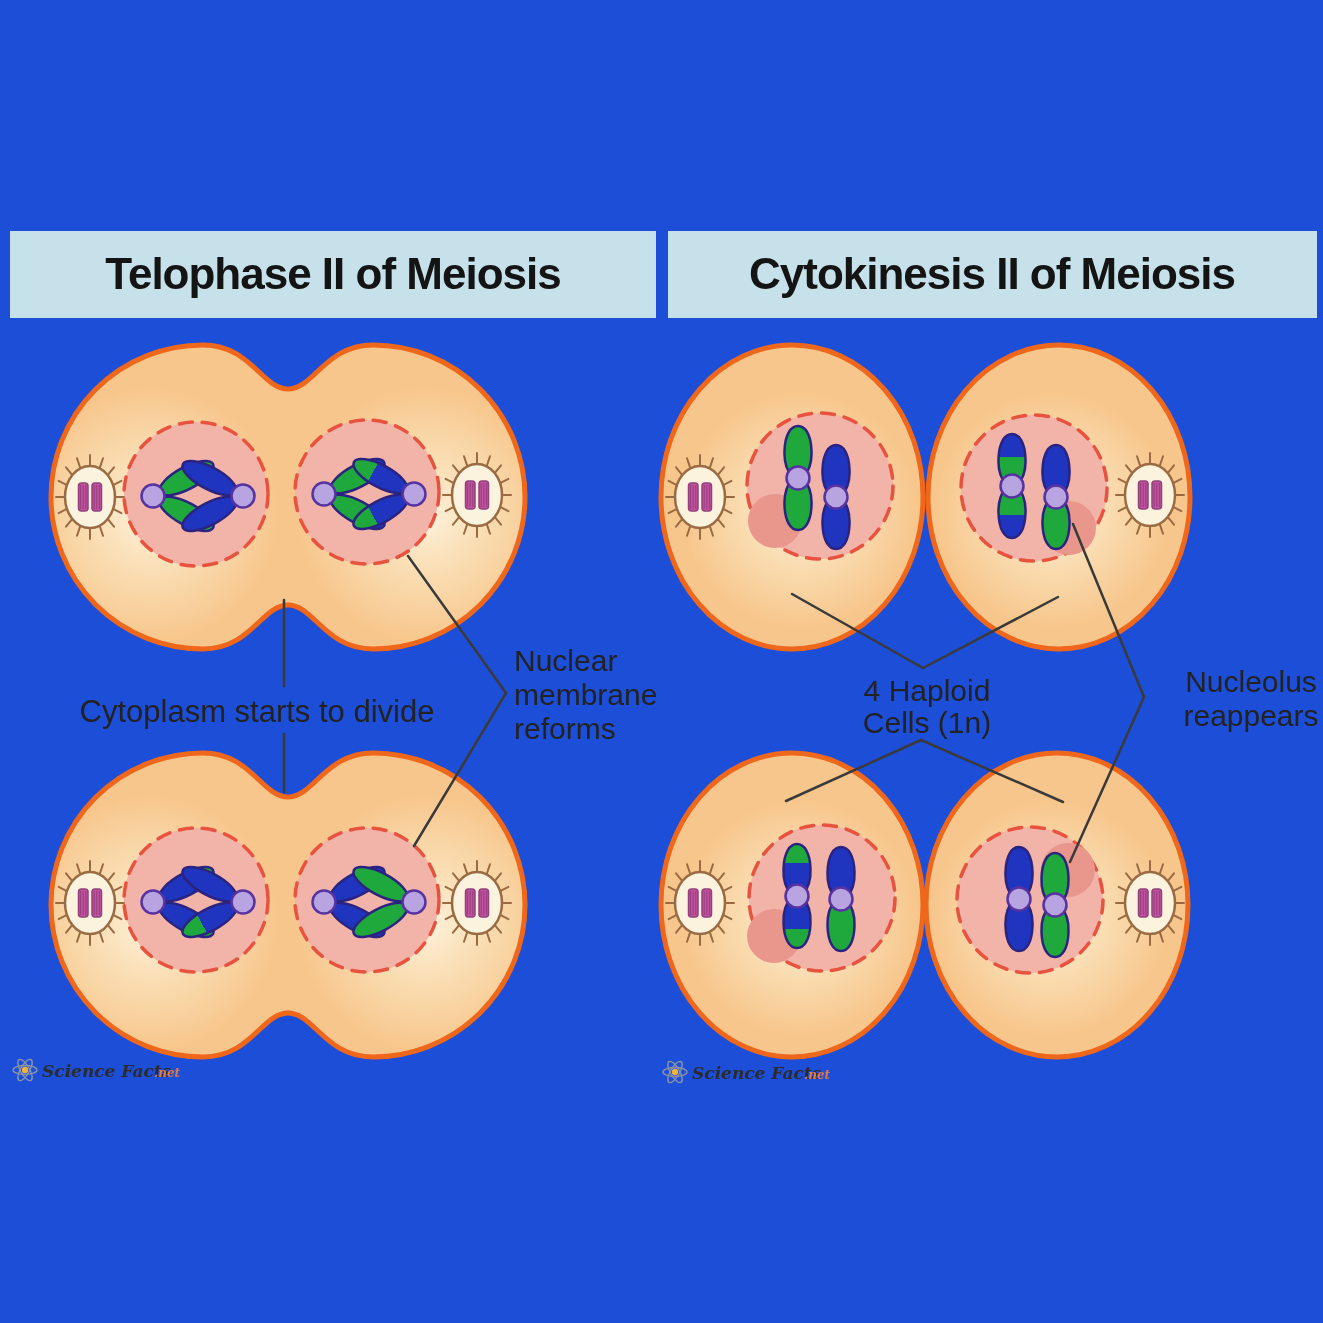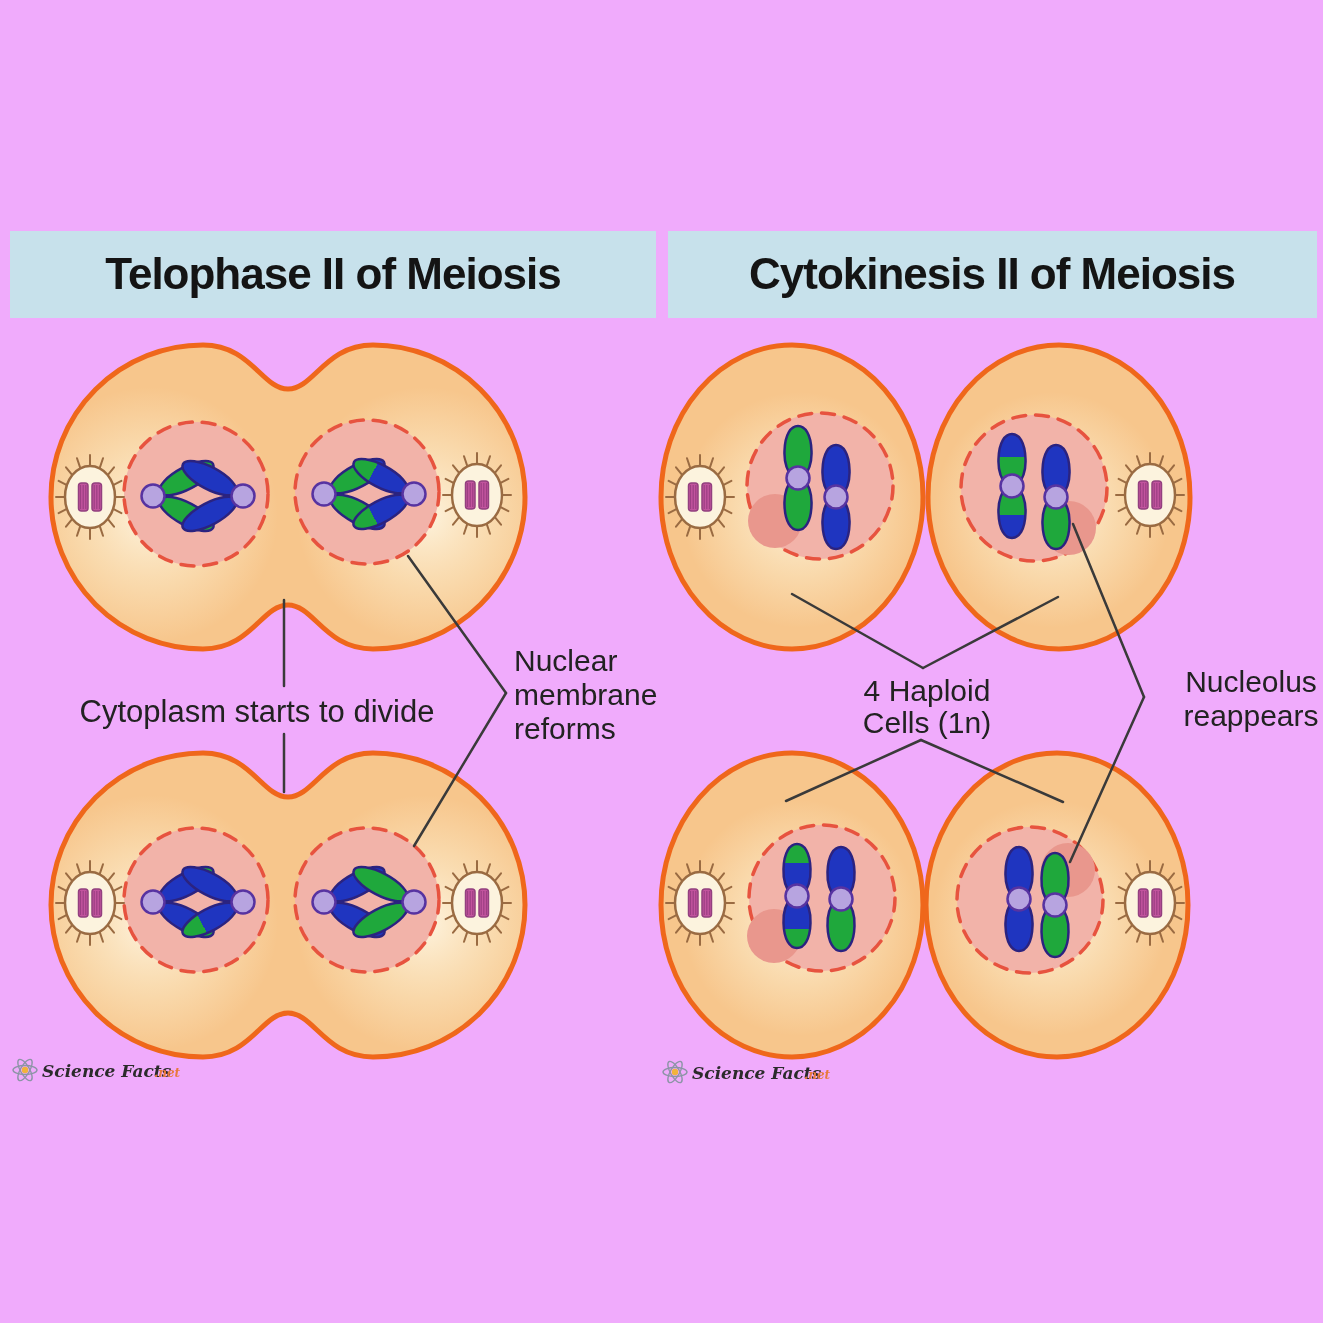--- a/index.html
+++ b/index.html
@@ -1,16 +1,16 @@
 <!DOCTYPE html>
 <html><head>
 <meta charset="utf-8">
 <style>
   html,body{margin:0;padding:0;background:#ffffff;}
-  .stage{width:1323px;height:1323px;position:relative;background:#f0abfc;}
+  .stage{width:1323px;height:1323px;position:relative;background:#1d4ed8;}
   svg{display:block;}
   text{font-family:"Liberation Sans", sans-serif;}
   .title-text{font-weight:bold;font-size:44px;fill:#141414;letter-spacing:-1px;}
   .label-text{font-size:30px;fill:#222222;}
   .label-text-big{font-size:31px;fill:#222222;}
   .logo-brand{font-family:"DejaVu Serif", serif;font-style:italic;font-weight:bold;font-size:17px;fill:#2b2b2b;}
   .logo-tld{font-family:"DejaVu Serif", serif;font-style:italic;font-weight:bold;font-size:12px;fill:#E8793C;}
 </style>
 </head>
 <body>

